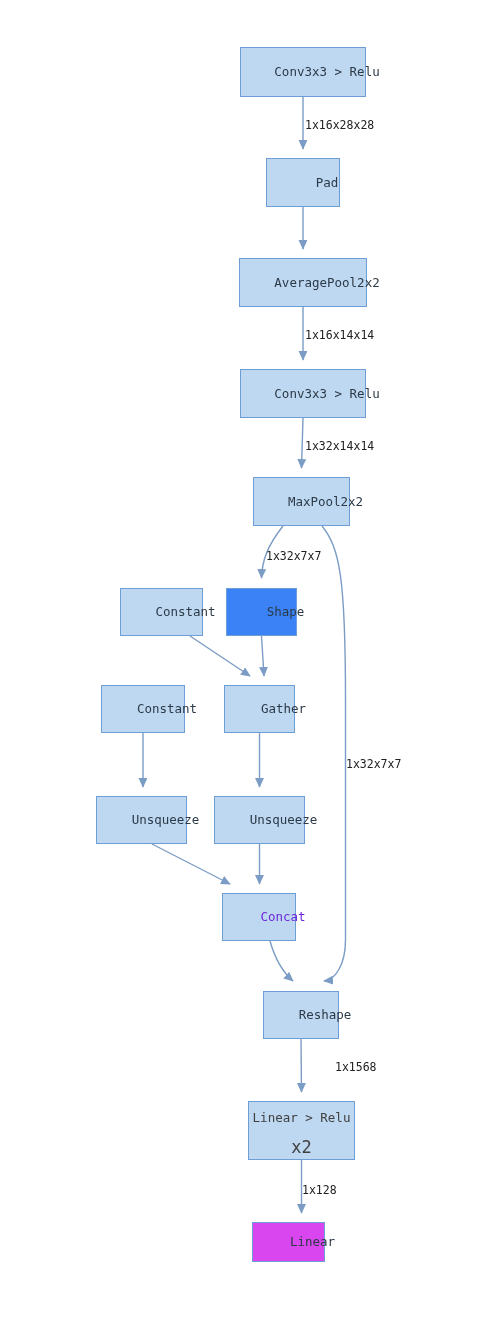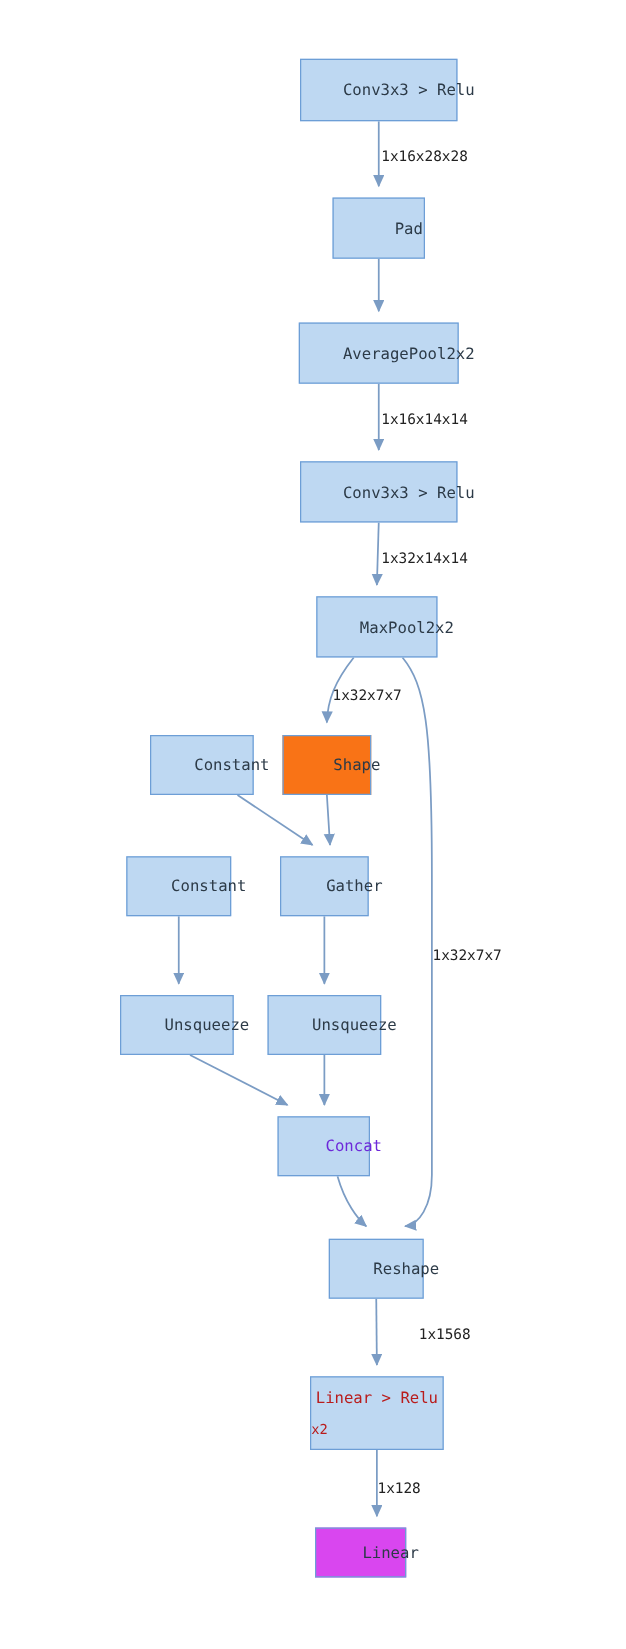--- a/index.html
+++ b/index.html
@@ -47,24 +47,24 @@
   }
   .node .node-title {
     display: block;
     width: 100%;
     text-align: center;
     margin-top: 9px;
   }
   .node .node-sub {
     display: block;
     width: 100%;
-    text-align: left;
+    text-align: center;
     padding-right: 10px;
     margin-top: 13px;
-    font-size: 11px;
+    font-size: 17px;
   }
   .edge-label {
     position: absolute;
     font-family: "DejaVu Sans Mono", monospace;
     font-size: 11.5px;
     color: #222222;
     white-space: nowrap;
     background: transparent;
   }
 </style>
@@ -108,42 +108,42 @@
       </div>
       <div class="node" style="left: 240px; top: 369px; width: 126px; height: 49px; background: rgb(190, 216, 242); border-color: rgb(109, 158, 214); color: rgb(44, 58, 71);">
         <span>Conv3x3 &gt; Relu</span>
       </div>
       <div class="node" style="left: 253px; top: 477px; width: 97px; height: 49px; background: rgb(190, 216, 242); border-color: rgb(109, 158, 214); color: rgb(44, 58, 71);">
         <span>MaxPool2x2</span>
       </div>
       <div class="node" style="left: 120px; top: 588px; width: 83px; height: 48px; background: rgb(190, 216, 242); border-color: rgb(109, 158, 214); color: rgb(44, 58, 71);">
         <span>Constant</span>
       </div>
-      <div class="node" style="left: 226px; top: 588px; width: 71px; height: 48px; background: #f97316; border-color: rgb(109, 158, 214); color: rgb(44, 58, 71);">
+      <div class="node" style="left: 226px; top: 588px; width: 71px; height: 48px; background: #3b82f6; border-color: rgb(109, 158, 214); color: rgb(44, 58, 71);">
         <span>Shape</span>
       </div>
       <div class="node" style="left: 101px; top: 685px; width: 84px; height: 48px; background: rgb(190, 216, 242); border-color: rgb(109, 158, 214); color: rgb(44, 58, 71);">
         <span>Constant</span>
       </div>
       <div class="node" style="left: 224px; top: 685px; width: 71px; height: 48px; background: rgb(190, 216, 242); border-color: rgb(109, 158, 214); color: rgb(44, 58, 71); align-items: center;">
         <span>Gather</span>
       </div>
       <div class="node" style="left: 96px; top: 796px; width: 91px; height: 48px; background: rgb(190, 216, 242); border-color: rgb(109, 158, 214); color: rgb(44, 58, 71);">
         <span>Unsqueeze</span>
       </div>
       <div class="node" style="left: 214px; top: 796px; width: 91px; height: 48px; background: rgb(190, 216, 242); border-color: rgb(109, 158, 214); color: rgb(44, 58, 71);">
         <span>Unsqueeze</span>
       </div>
       <div class="node" style="left: 222px; top: 893px; width: 74px; height: 48px; background: rgb(190, 216, 242); border-color: rgb(109, 158, 214); color: #6d28d9;">
         <span>Concat</span>
       </div>
       <div class="node" style="left: 263px; top: 991px; width: 76px; height: 48px; background: rgb(190, 216, 242); border-color: rgb(109, 158, 214); color: rgb(44, 58, 71);">
         <span>Reshape</span>
       </div>
-      <div class="node with-sub" style="left: 248px; top: 1101px; width: 107px; height: 59px; background: rgb(190, 216, 242); border-color: rgb(109, 158, 214); color: #b91c1c;">
+      <div class="node with-sub" style="left: 248px; top: 1101px; width: 107px; height: 59px; background: rgb(190, 216, 242); border-color: rgb(109, 158, 214); color: #404040;">
         <span class="node-title">Linear &gt; Relu</span>
         <span class="node-sub">x2</span>
       </div>
       <div class="node" style="left: 252px; top: 1222px; width: 73px; height: 40px; background: #d946ef; border-color: rgb(109, 158, 214); color: rgb(44, 58, 71);">
         <span>Linear</span>
       </div>
     </div>
   <div id="labels-group">
       <div class="edge-label" style="left: 305px; top: 118px; color: rgb(34, 34, 34);">1x16x28x28</div>
       <div class="edge-label" style="left: 305px; top: 328px; color: rgb(34, 34, 34);">1x16x14x14</div>

